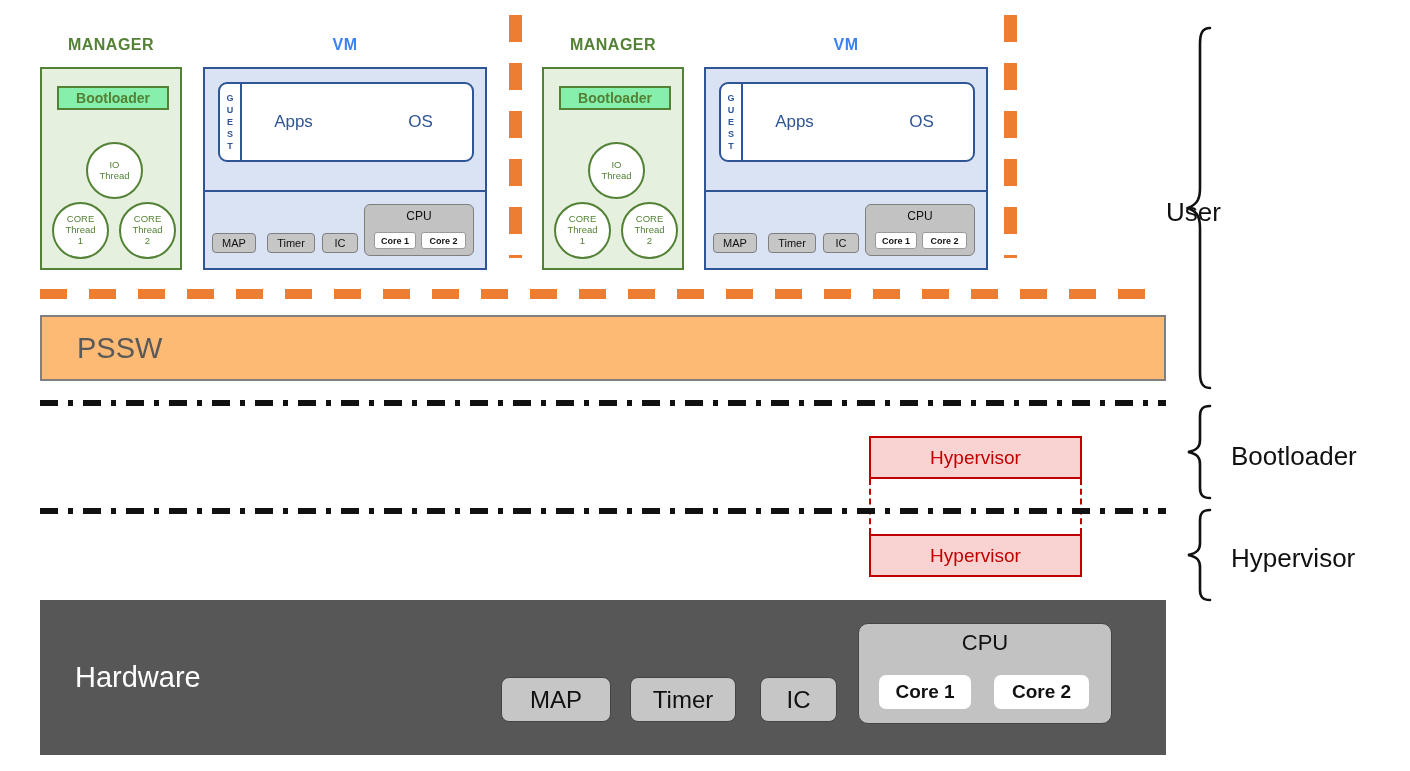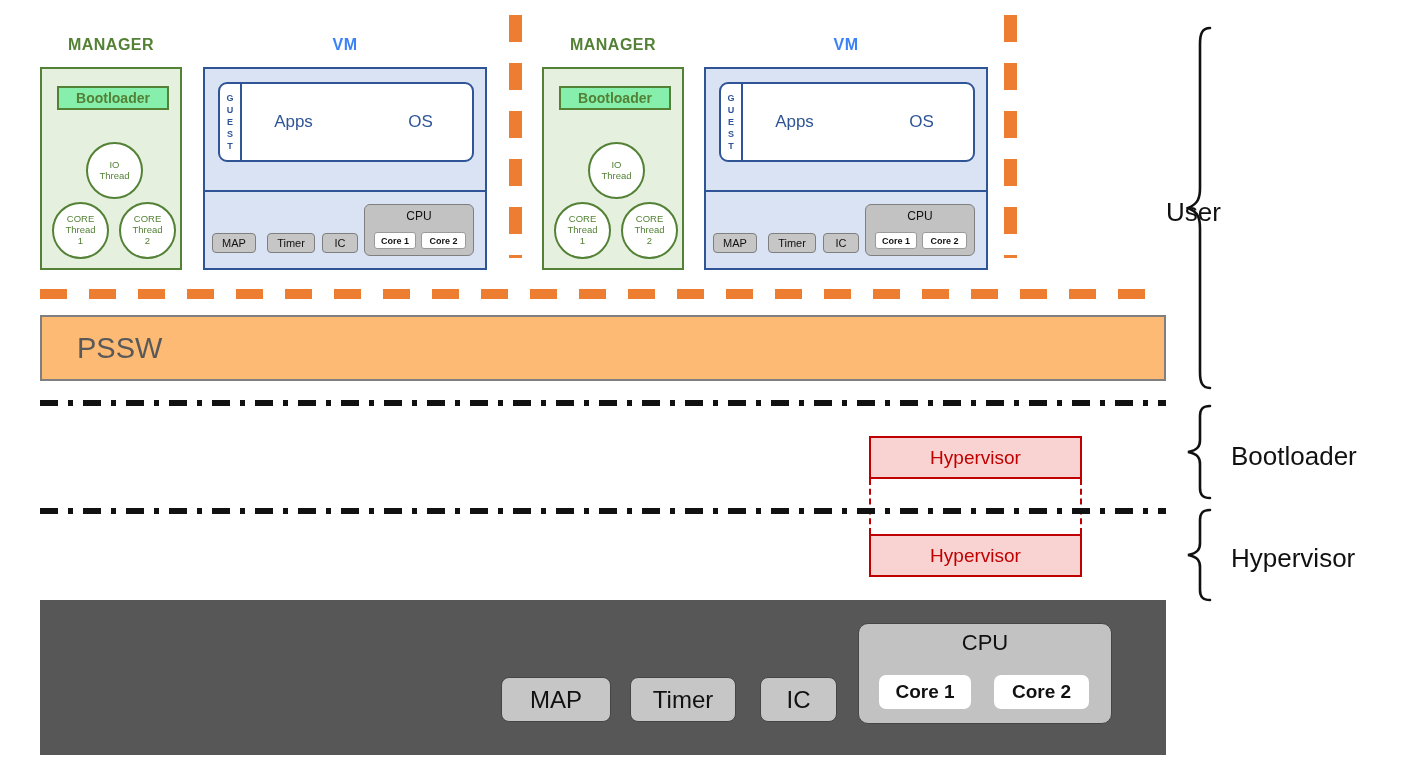--- a/index.html
+++ b/index.html
@@ -175,20 +175,21 @@
 
   <div class="abs hyp-box" style="top:436px;">Hypervisor</div>
   <div class="abs red-dash" style="left:869px;top:479px;height:55px;"></div>
   <div class="abs red-dash" style="left:1080px;top:479px;height:55px;"></div>
 
   <div class="abs dashdot" style="left:40px;top:508px;width:1126px;"></div>
 
   <div class="abs hyp-box" style="top:534px;">Hypervisor</div>
 
   <div class="abs hardware">
+    <div class="abs hw-label">Hardware</div>
     <div class="abs hw-dev" style="left:461px;width:110px;">MAP</div>
     <div class="abs hw-dev" style="left:590px;width:106px;">Timer</div>
     <div class="abs hw-dev" style="left:720px;width:77px;">IC</div>
     <div class="abs hw-cpu">
       <div class="abs hw-cpu-label">CPU</div>
       <div class="abs hw-core" style="left:20px;width:92px;">Core 1</div>
       <div class="abs hw-core" style="left:135px;width:95px;">Core 2</div>
     </div>
   </div>
 

